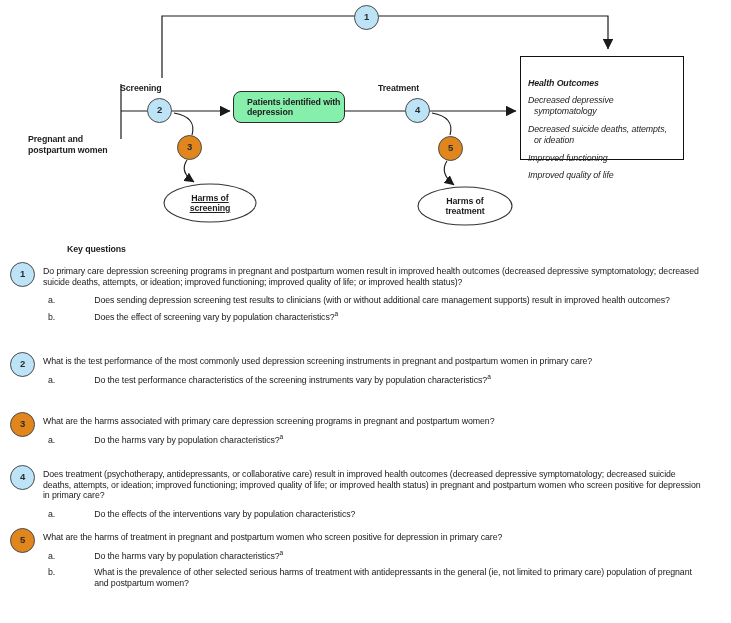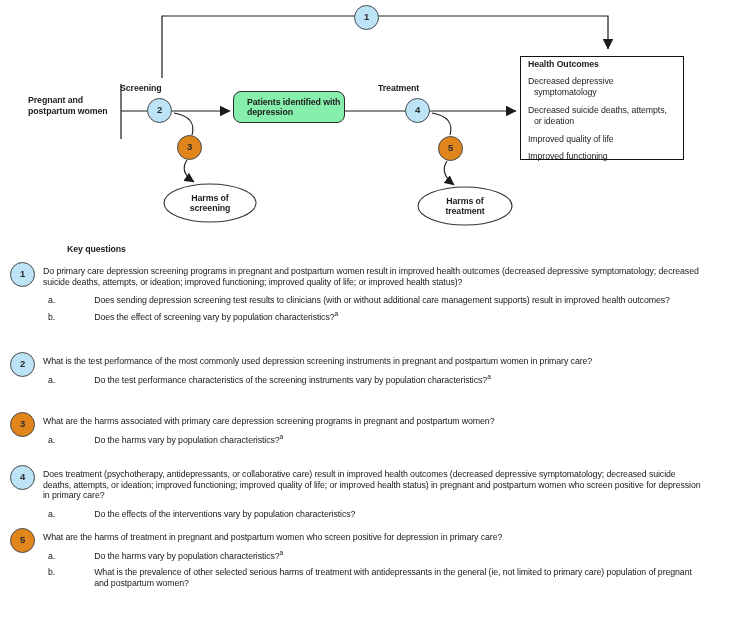--- a/index.html
+++ b/index.html
@@ -1,21 +1,21 @@
 <!DOCTYPE html>
 <html><head>
 <meta charset="utf-8">
 <style>
   html,body{margin:0;padding:0;background:#fff;}
   body{
     width:731px;height:623px;position:relative;overflow:hidden;
     font-family:"Liberation Sans","DejaVu Sans",sans-serif;
     color:#202020;font-size:8.8px;line-height:10.5px;letter-spacing:-0.1px;
   }
-  .abs{position:absolute;}
+  .abs{position:absolute;margin-top:39px;}
   .center{text-align:left;}
 
   
   #fc-svg{position:absolute;left:0;top:0;}
   .fc-circle{
     position:absolute;width:25px;height:25px;border-radius:50%;
     border:1.3px solid #4a4a4a;box-sizing:border-box;
     display:flex;align-items:center;justify-content:center;
     font-weight:bold;font-size:9.5px;color:#2b2b2b;
   }
@@ -24,21 +24,21 @@
   .fc-label{position:absolute;font-weight:bold;color:#1d1d1d;}
   .patients-box{
     position:absolute;left:233px;top:91px;width:112px;height:32px;
     box-sizing:border-box;border:1.2px solid #2a2a2a;border-radius:8px;background:#86efac;
     display:flex;flex-direction:column;justify-content:center;
     padding-left:13px;font-weight:bold;line-height:10.5px;color:#1d1d1d;
   }
   .ho-box{
     position:absolute;left:520px;top:56px;width:164px;height:104px;
     box-sizing:border-box;border:1.2px solid #111;background:#fff;
-    padding:1px 7px;color:#1d1d1d;
+    padding:20px 7px;color:#1d1d1d;font-style:italic;
   }
   .ho-title{font-weight:bold;line-height:12px;}
   .ho-item{max-width:160px;padding-left:6px;text-indent:-6px;line-height:11.4px;margin-top:6px;}
   .ellipse-label{position:absolute;font-weight:bold;text-align:center;line-height:10px;color:#1d1d1d;}
 
   
   .kq-heading{position:absolute;left:43px;top:244px;font-weight:bold;color:#1d1d1d;padding-left:24px;}
   .kq{position:absolute;left:10px;width:692px;padding-left:33px;box-sizing:border-box;}
   .kq-circle{
     position:absolute;left:0;top:0;width:25px;height:25px;border-radius:50%;
@@ -84,25 +84,25 @@
 <div class="fc-circle" style="left:438px;top:136px;" data-color="orange">5</div>
 
 <div class="patients-box">
   <div>Patients identified with depression</div>
 </div>
 
 <div class="ho-box">
   <div class="ho-title">Health Outcomes</div>
   <div class="ho-item">Decreased depressive symptomatology</div>
   <div class="ho-item">Decreased suicide deaths, attempts, or ideation</div>
+  <div class="ho-item">Improved functioning</div>
   <div class="ho-item">Improved quality of life</div>
-  <div class="ho-item">Improved functioning</div>
 </div>
 
-<div class="ellipse-label" style="left:180px;top:193px;width:60px;">Harms of screening</div>
+<div class="ellipse-label" style="left:180px;top:193px;width:60px;text-decoration:underline;">Harms of screening</div>
 <div class="ellipse-label" style="left:435px;top:196px;width:60px;">Harms of treatment</div>
 
 <div class="kq-heading">Key questions</div>
 
 <div class="kq" style="top:262px;">
   <div class="kq-circle" data-color="blue">1</div>
   <div class="kq-main">Do primary care depression screening programs in pregnant and postpartum women result in improved health outcomes (decreased depressive symptomatology; decreased suicide deaths, attempts, or ideation; improved functioning; improved quality of life; or improved health status)?</div>
   <div class="kq-sub">
     <span class="kq-sub-label">a.</span>
     <span class="kq-sub-text"><span>Does sending depression screening test results to clinicians (with or without additional care management supports) result in improved health outcomes?</span><sup></sup></span>

